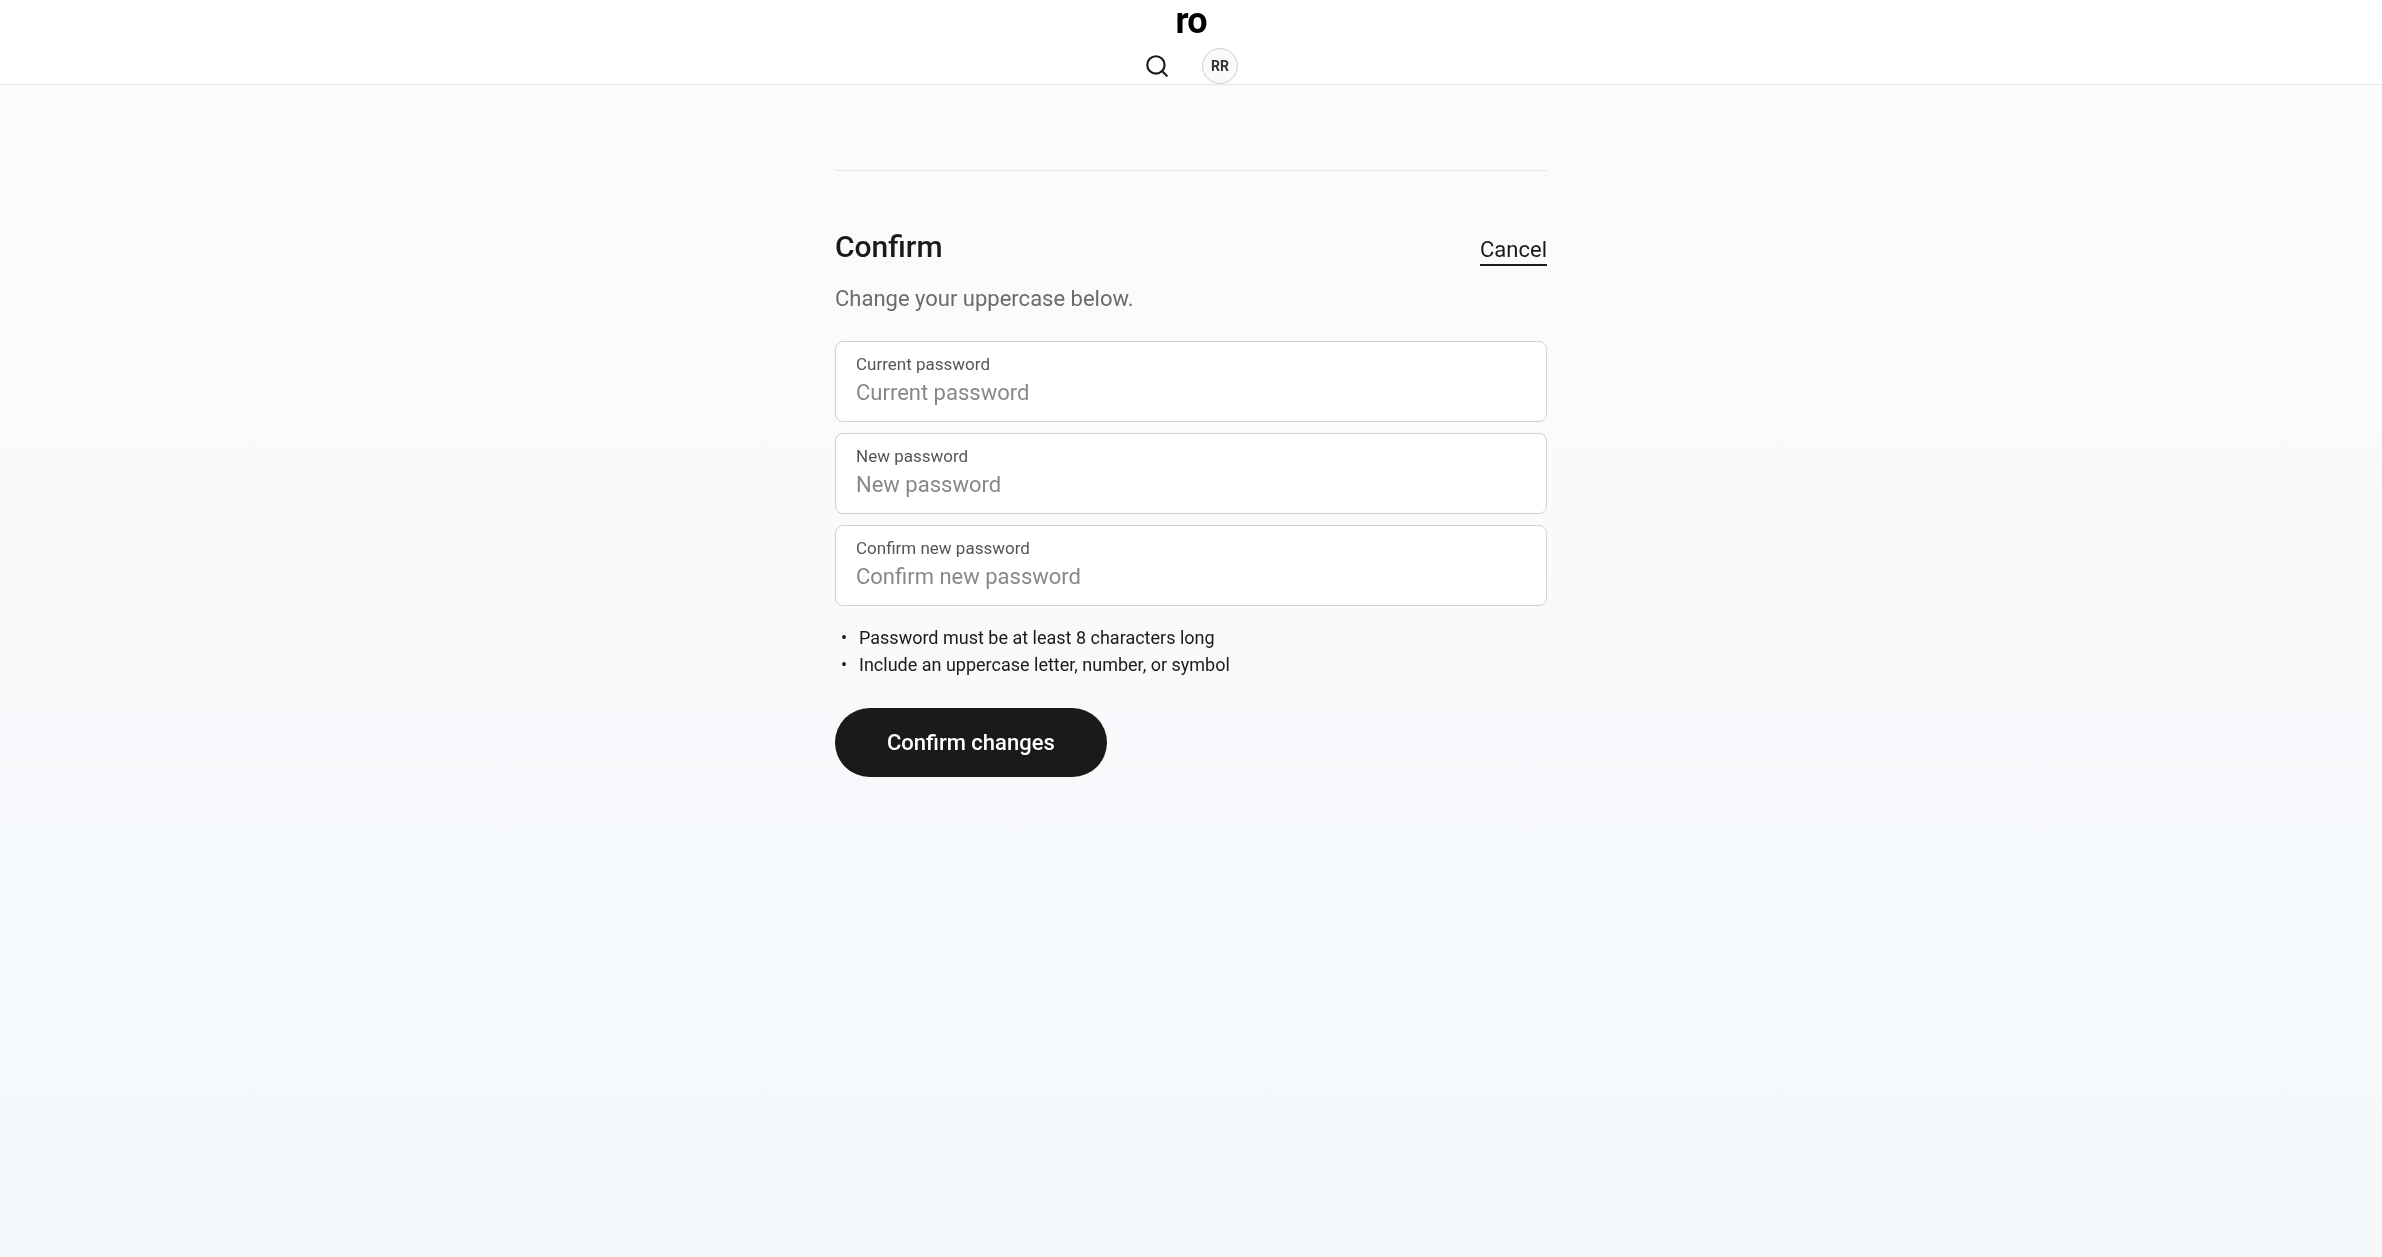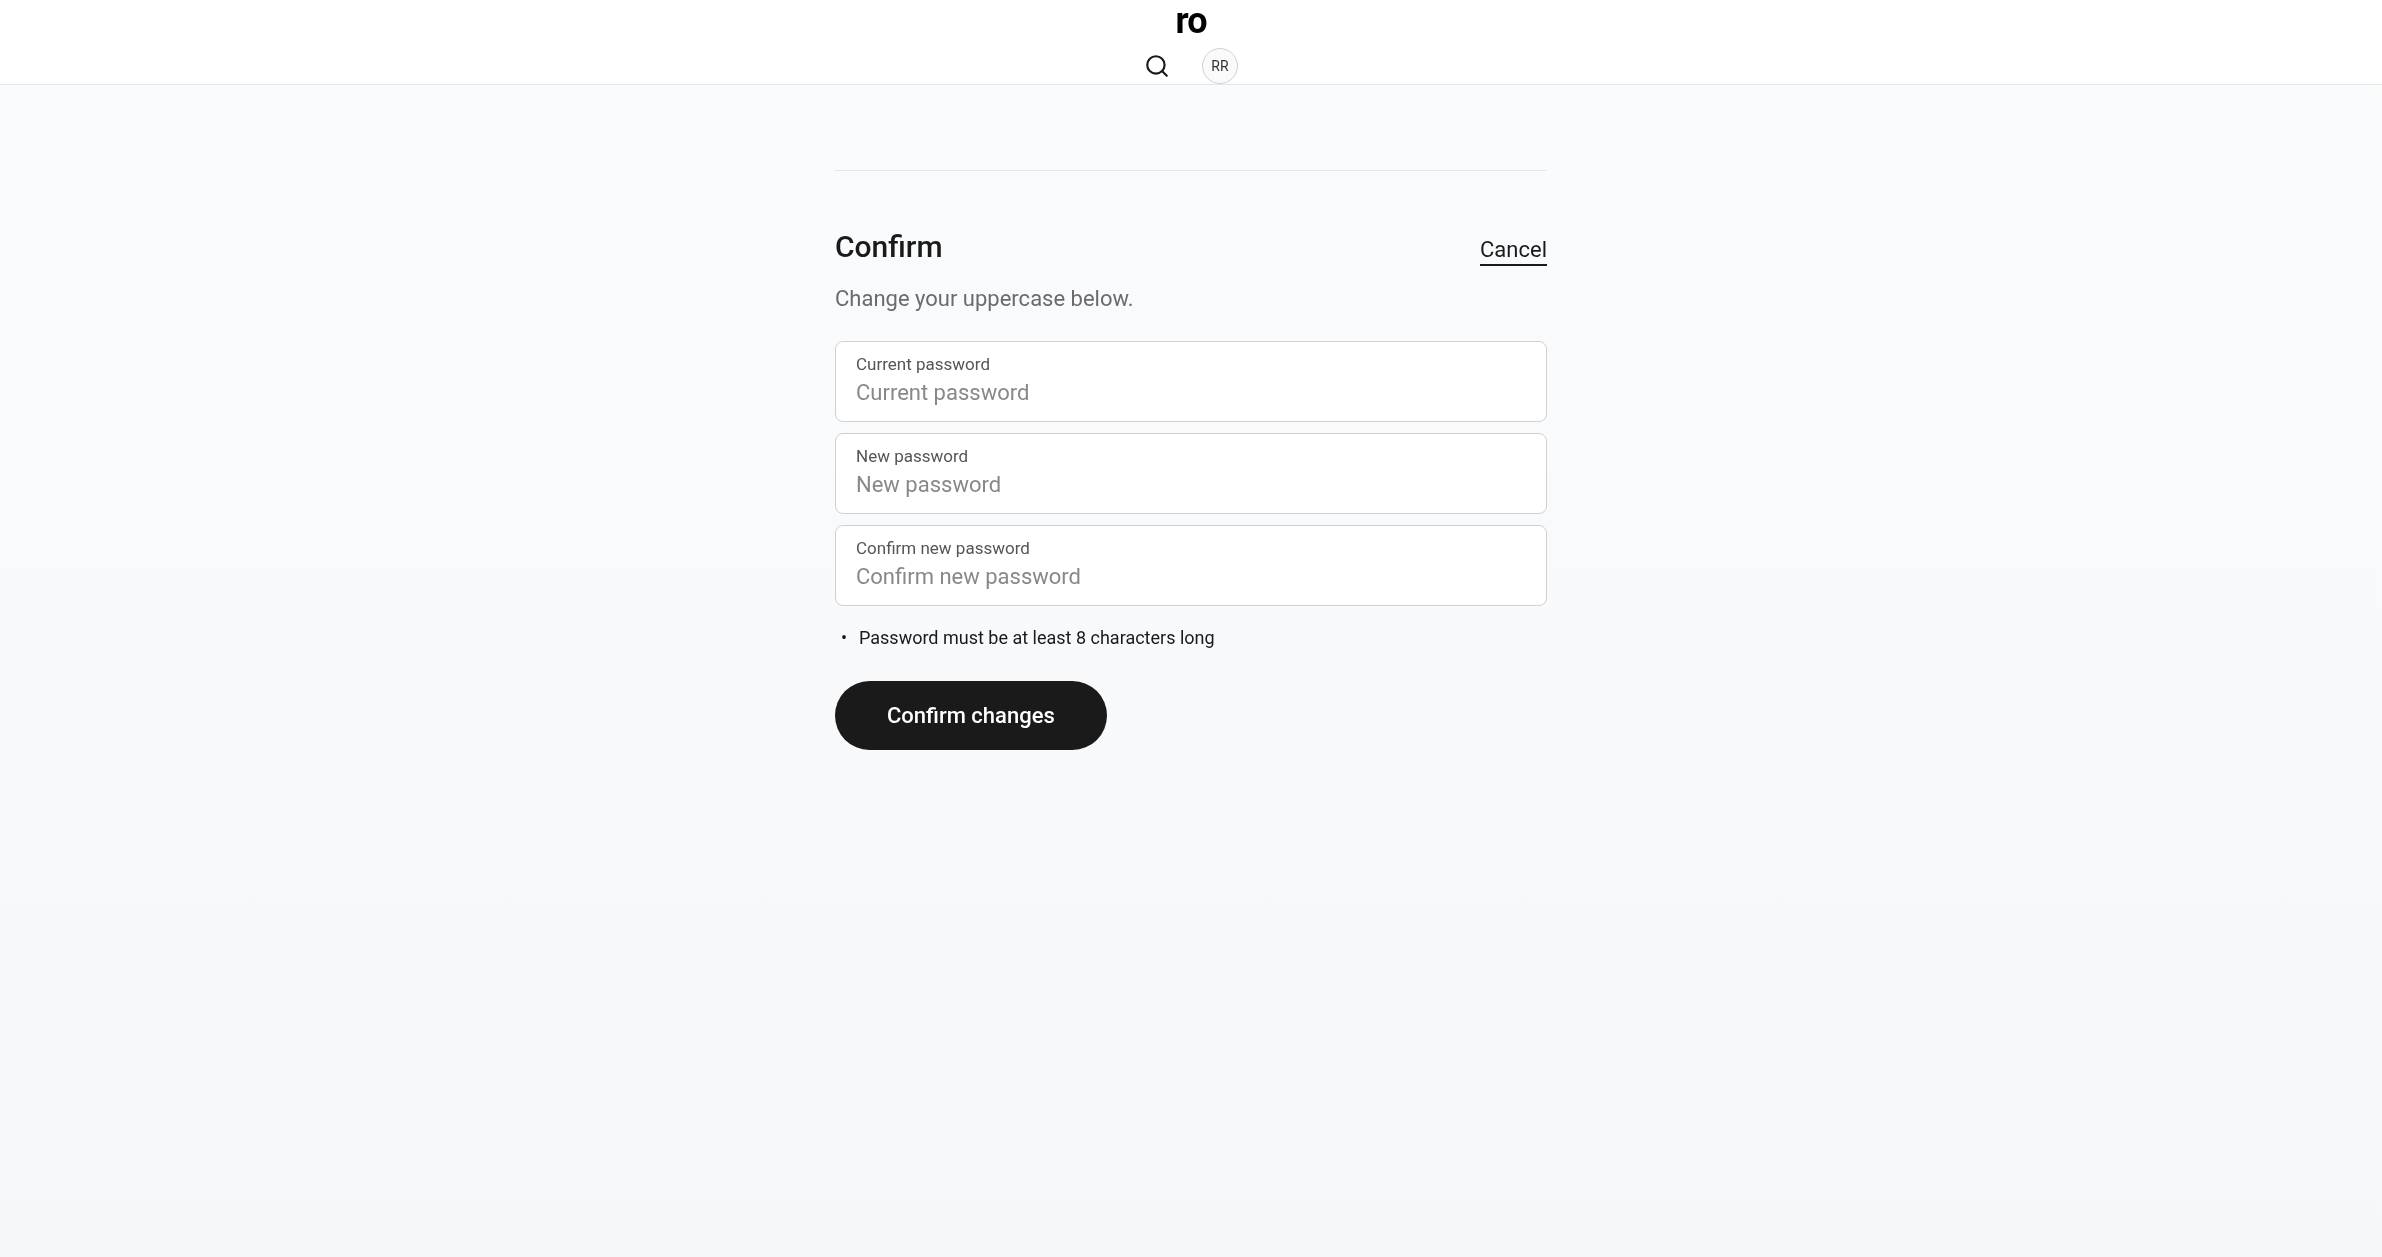--- a/index.html
+++ b/index.html
@@ -66,20 +66,21 @@
       height: 36px;
       border-radius: 50%;
       border: 1px solid #d0d0d0;
       display: flex;
       align-items: center;
       justify-content: center;
       font-size: 14px;
       color: #333;
       cursor: pointer;
       background: #fafafa;
+      font-weight: bold;
     }
     
     .main-bg {
       background: linear-gradient(180deg, #fafbfc 0%, #f5f8fb 100%);
       min-height: calc(100vh - 85px);
       padding-top: 85px;
     }
     
     .content-container {
       max-width: 712px;
@@ -232,17 +233,18 @@
     
     <div class="form-group">
       <div class="input-wrapper">
         <label class="input-label">Confirm new password</label>
         <input type="password" class="input-field" placeholder="Confirm new password" style="">
       </div>
     </div>
     
     <ul class="requirements">
       <li>Password must be at least 8 characters long</li>
+      <li>Include an uppercase letter, number, or symbol</li>
     </ul>
     
     <button class="confirm-button">Confirm changes</button>
   </div>
 </div>
 
 </body></html>

